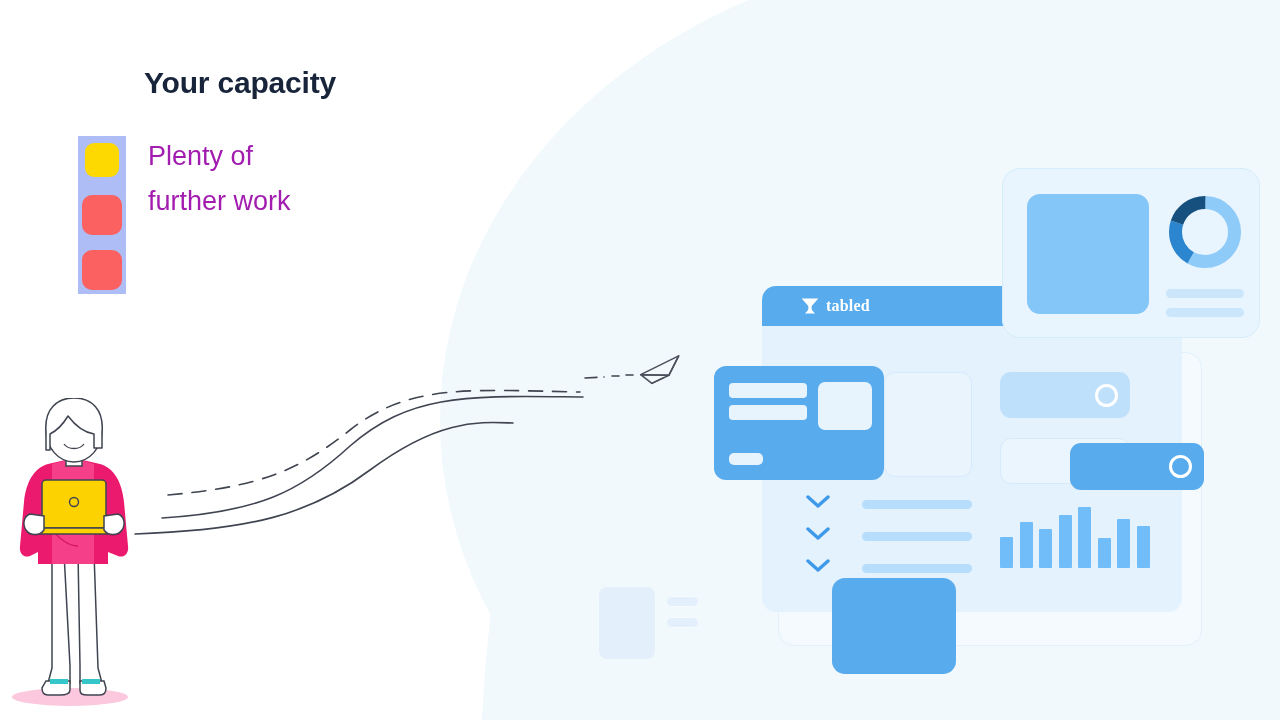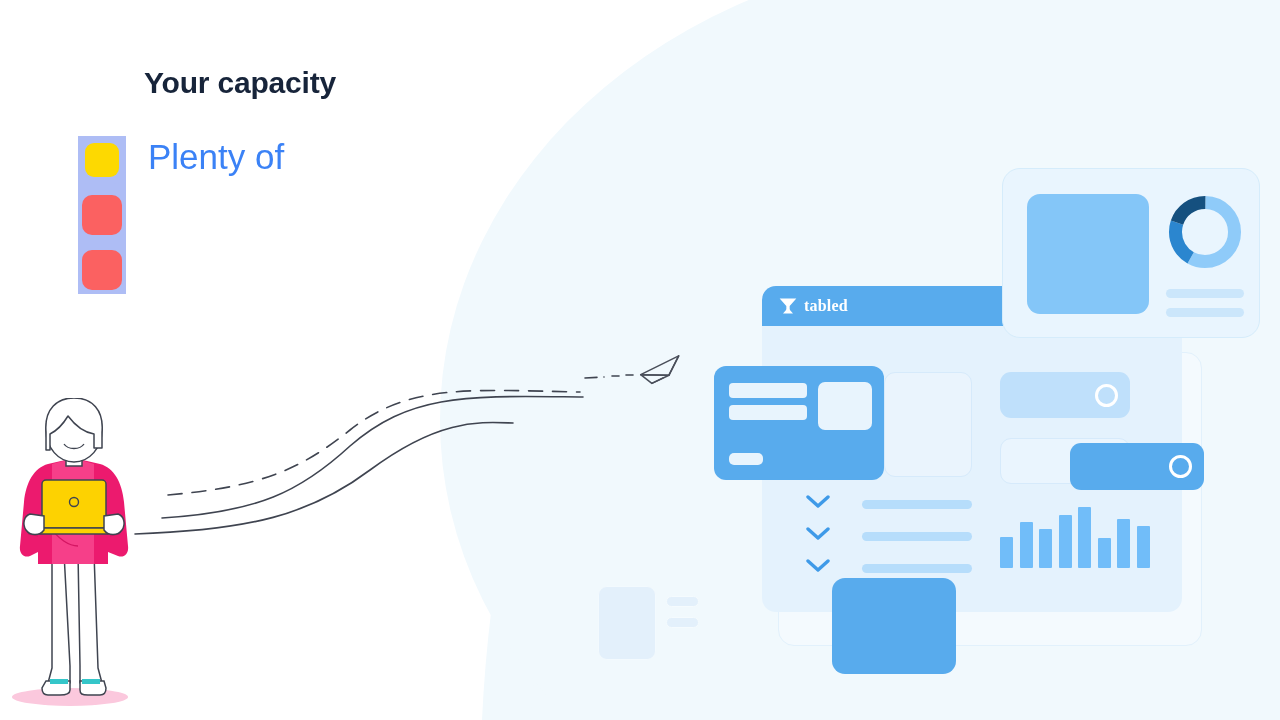--- a/index.html
+++ b/index.html
@@ -25,21 +25,21 @@
   .swatch-col { display:flex; flex-direction:column; gap:7px; }
   .swatch-wrap {
     width:48px; height:48px; border-radius:12px;
     display:flex; align-items:center; justify-content:center;
   }
   .swatch-wrap.selected { background:#aebdf5; }
   .swatch { width:34px; height:34px; border-radius:9px; }
   .swatch-wrap:not(.selected) .swatch { width:40px; height:40px; border-radius:10px; }
   .legend-text {
     margin-left:22px; margin-top:-2px;
-    font-size:35px; line-height:45px; color:#3b82f6;
+    font-size:27px; line-height:45px; color:#a21caf;
     max-width:230px;
   }
 
   
   .paths { position:absolute; left:0; top:0; width:1280px; height:720px; z-index:5; }
 
   
   .person { position:absolute; left:8px; top:398px; width:140px; height:312px; z-index:6; }
 
   
@@ -55,21 +55,21 @@
   }
   
   .c-panel {
     left:762px; top:286px; width:420px; height:326px;
     background:#e4f2fd; border-radius:14px;
   }
   
   .c-header {
     left:762px; top:286px; width:420px; height:40px;
     background:#58abed; border-radius:14px 14px 0 0;
-    display:flex; align-items:center; padding-left:16px; gap:6px;
+    display:flex; align-items:center; padding-left:38px; gap:6px;
   }
   .logo-mark { width:20px; height:20px; }
   .logo-text {
     color:#ffffff; font-family:"Liberation Serif", serif;
     font-size:16px; font-weight:bold; letter-spacing:0.2px;
   }
   
   .c-topright {
     left:1002px; top:168px; width:258px; height:170px;
     background:#e9f5fe; border:1.5px solid #d5ecfb; border-radius:18px;
@@ -153,20 +153,21 @@
       </div>
       <div class="swatch-wrap">
         <div class="swatch" style="background: rgb(251, 97, 97);"></div>
       </div>
       <div class="swatch-wrap">
         <div class="swatch" style="background:#fb6161"></div>
       </div>
     </div>
     <div class="legend-text">
       <div>Plenty of</div>
+      <div>further work</div>
     </div>
   </div>
 
   <svg class="paths" viewBox="0 0 1280 720">
     <g fill="none" stroke="#3f4450" stroke-width="1.6" stroke-linecap="round">
       <path d="M 168 495 C 260 487 300 470 350 430 C 410 383 470 390 580 392" stroke-dasharray="14 10"></path>
       <path d="M 162 518 C 258 512 300 492 350 446 C 412 392 470 396 583 397"></path>
       <path d="M 135 534 C 250 530 310 515 370 470 C 440 418 480 422 513 423"></path>
     </g>
 

